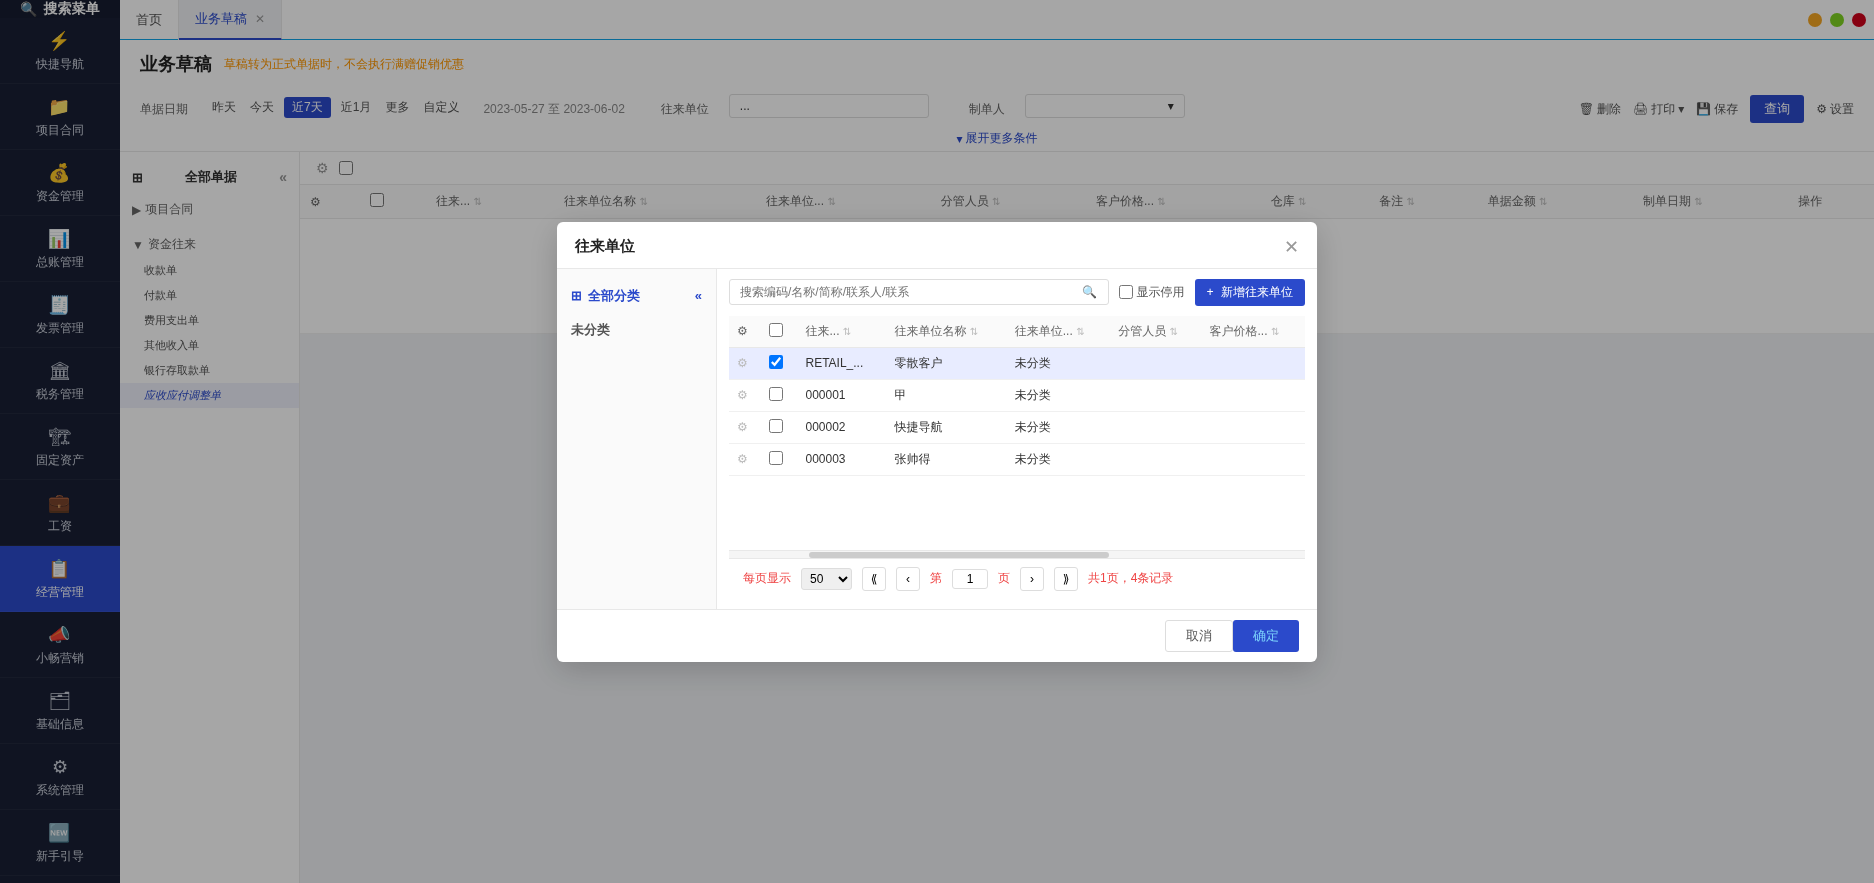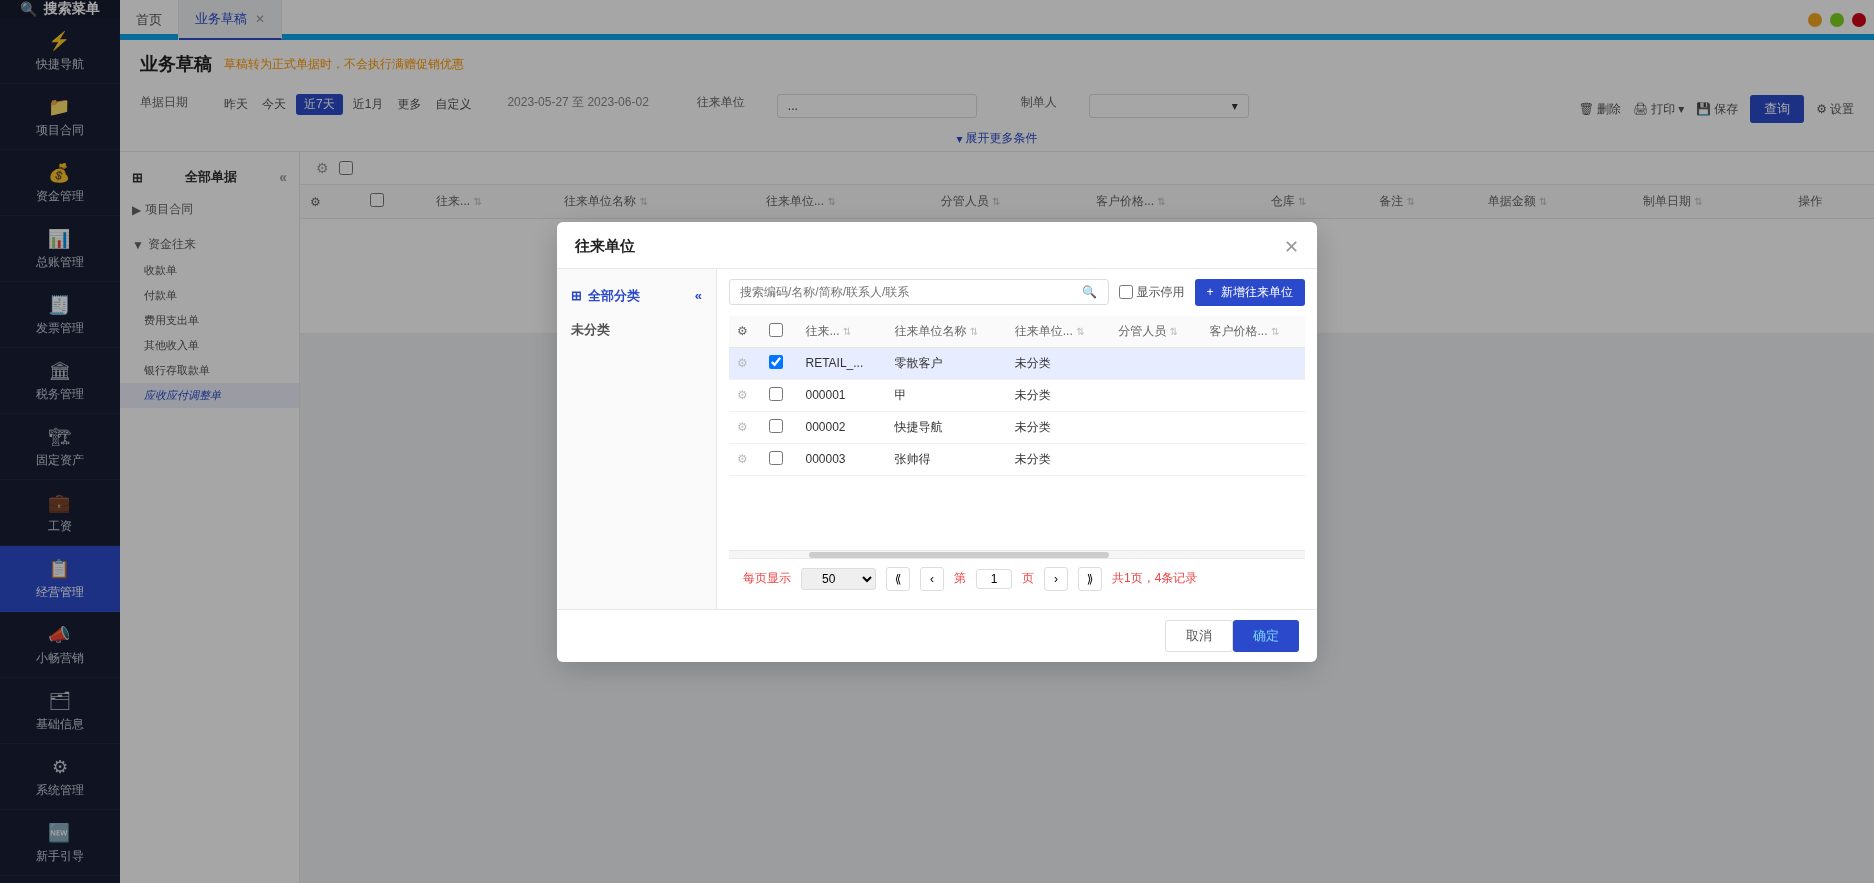--- a/index.html
+++ b/index.html
@@ -47,21 +47,22 @@
       flex-direction: column;
       height: 883px;
       overflow: hidden;
     }
 
     
     .tab-bar {
       height: 40px;
       background: #fff;
       display: flex;
-      border-bottom: 6px solid #0ea5e9;
+      align-items: center;
+      border-bottom: 1px solid #0ea5e9;
       padding-left: 0;
       position: relative;
     }
     .tab-item {
       height: 40px;
       padding: 0 16px;
       display: flex;
       align-items: center;
       font-size: 13px;
       color: #555;
@@ -123,22 +124,22 @@
       background: #2b4acb;
       color: #fff;
       border: none;
       padding: 5px 14px;
       border-radius: 3px;
       font-size: 13px;
       cursor: pointer;
     }
     .filter-row {
       display: flex;
-      align-items: flex-start;
-      gap: 32px;
+      align-items: flex-end;
+      gap: 20px;
       padding: 8px 0;
     }
     .filter-label { font-size: 12px; color: #666; }
     .filter-date-options { display: flex; gap: 6px; align-items: center; }
     .date-opt {
       font-size: 12px;
       color: #555;
       cursor: pointer;
       padding: 2px 4px;
     }
@@ -389,21 +390,21 @@
       height: 24px;
       cursor: pointer;
       font-size: 12px;
       display: flex;
       align-items: center;
       justify-content: center;
     }
     .page-size-select {
       border: 1px solid #ddd;
       border-radius: 3px;
-      padding: 2px 16px;
+      padding: 2px 4px;
       font-size: 12px;
     }
     .dialog-action-footer {
       display: flex;
       justify-content: flex-end;
       padding: 10px 18px;
       border-top: 1px solid #e8e8e8;
     }
     .btn-cancel {
       border: 1px solid #ddd;
@@ -563,21 +564,21 @@
         <span class="date-opt">昨天</span>
         <span class="date-opt">今天</span>
         <span class="date-opt active">近7天</span>
         <span class="date-opt">近1月</span>
         <span class="date-opt">更多</span>
         <span class="date-opt">自定义</span>
       </div>
       <span class="filter-date-range">2023-05-27 至 2023-06-02</span>
       <span class="filter-label" style="margin-left:16px;">往来单位</span>
       <div class="filter-input-box" style="width:200px;">...</div>
-      <span class="filter-label" style="margin-left:12px;">制单人</span>
+      <span class="filter-label" style="margin-left:20px;">制单人</span>
       <div class="filter-input-box" style="width:160px;">
         <span style="float:right;">▾</span>
       </div>
     </div>
     <div class="filter-expand">
       <span>▾</span>
       <span>展开更多条件</span>
     </div>
   </div>
 

